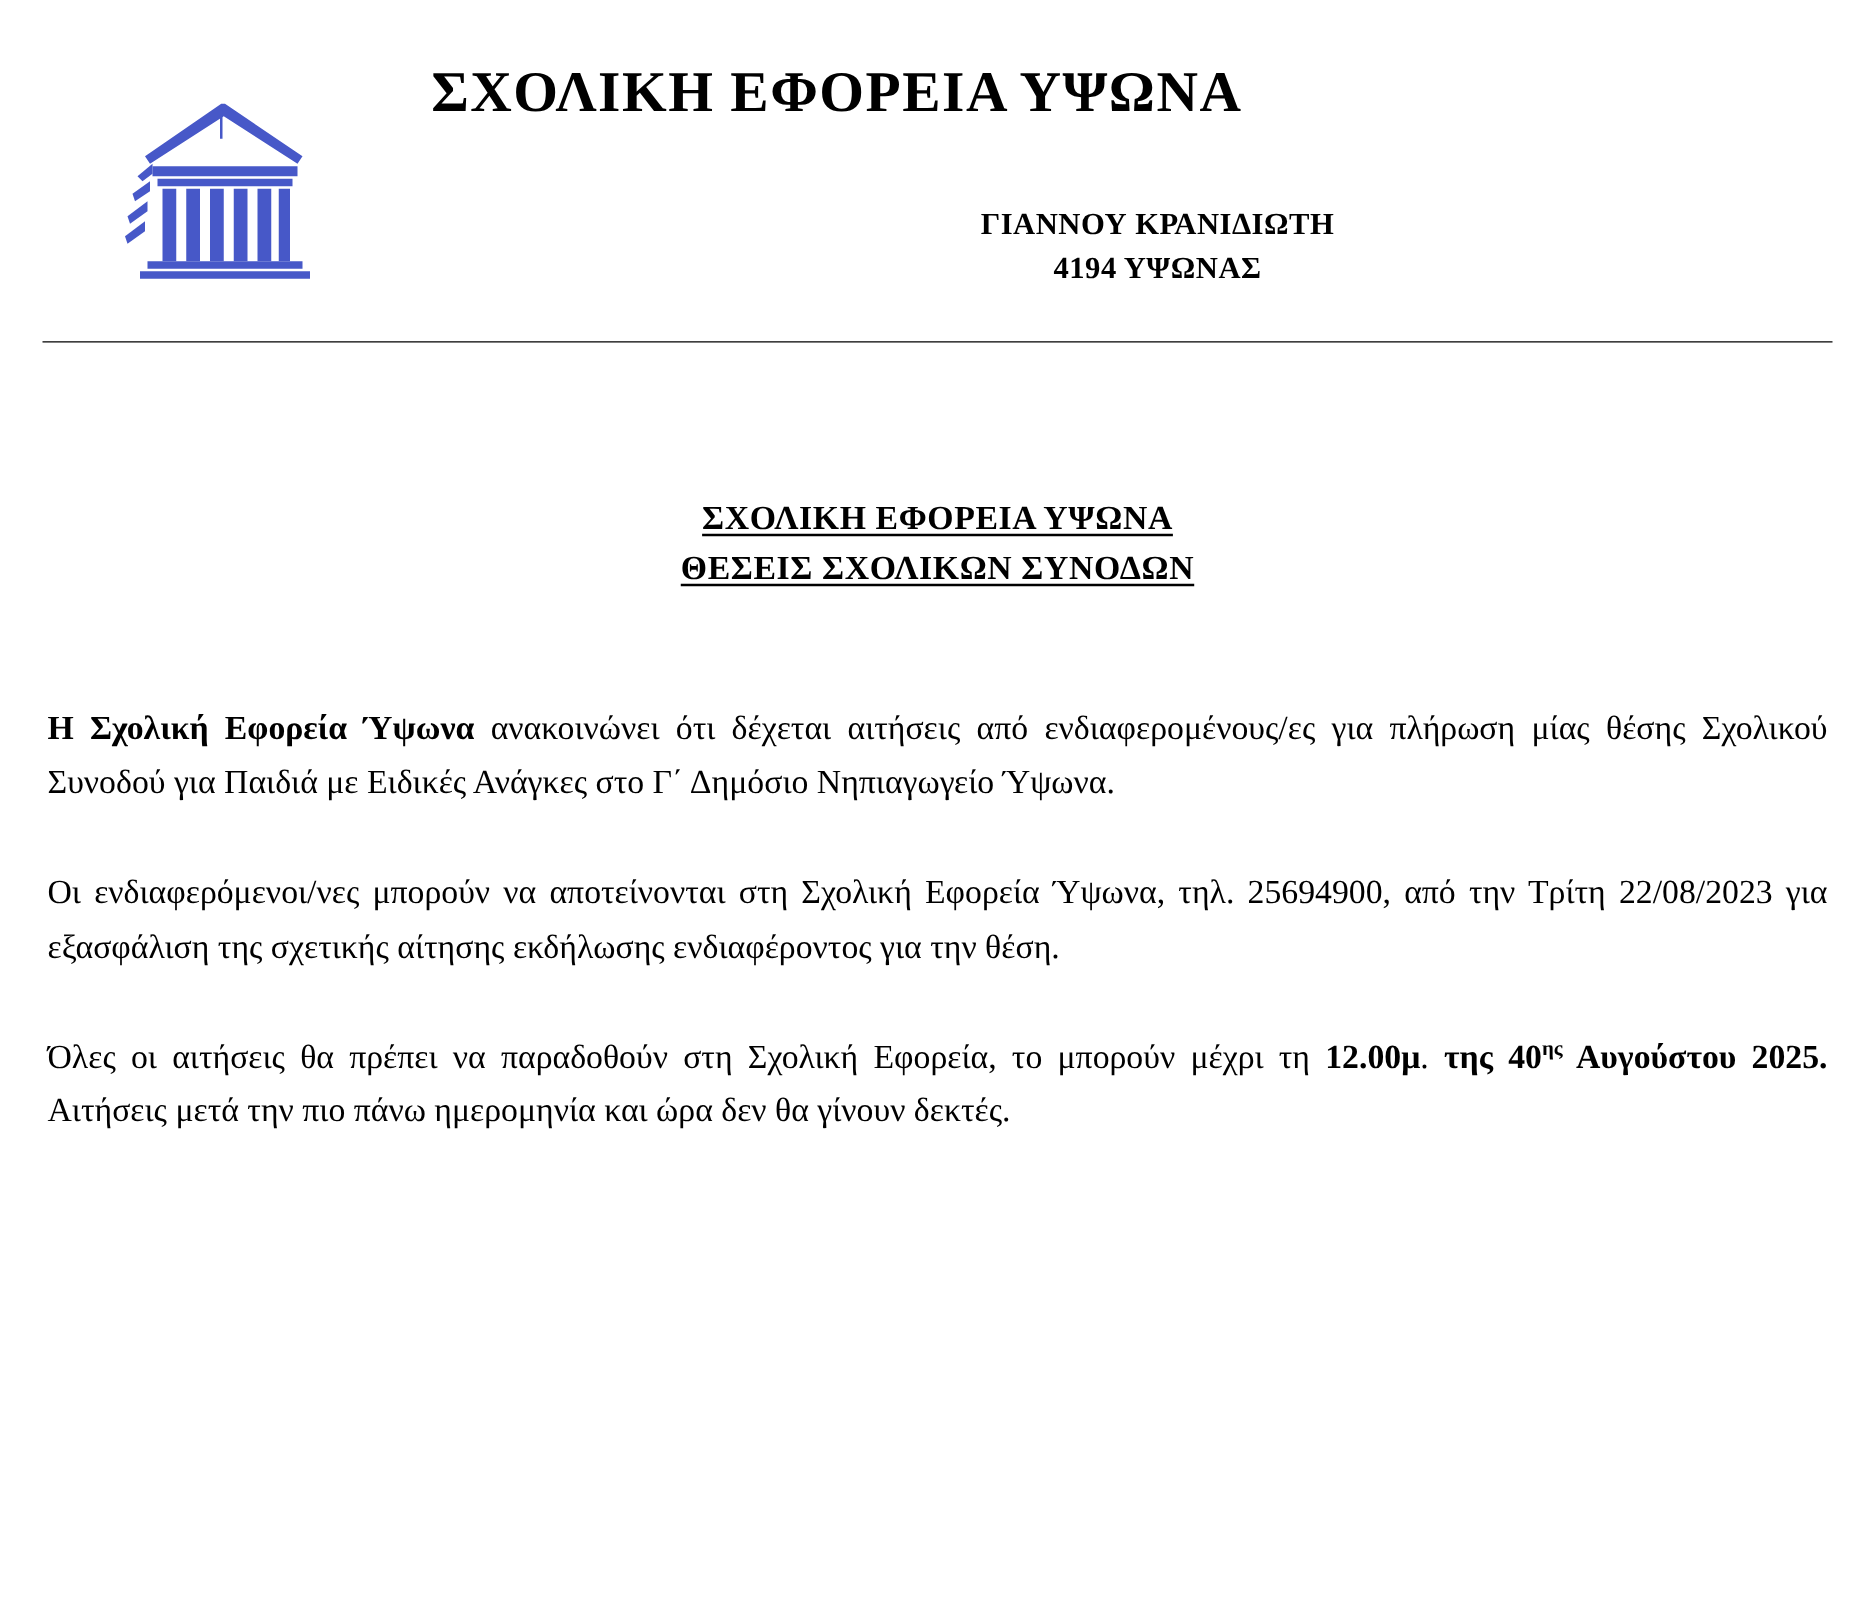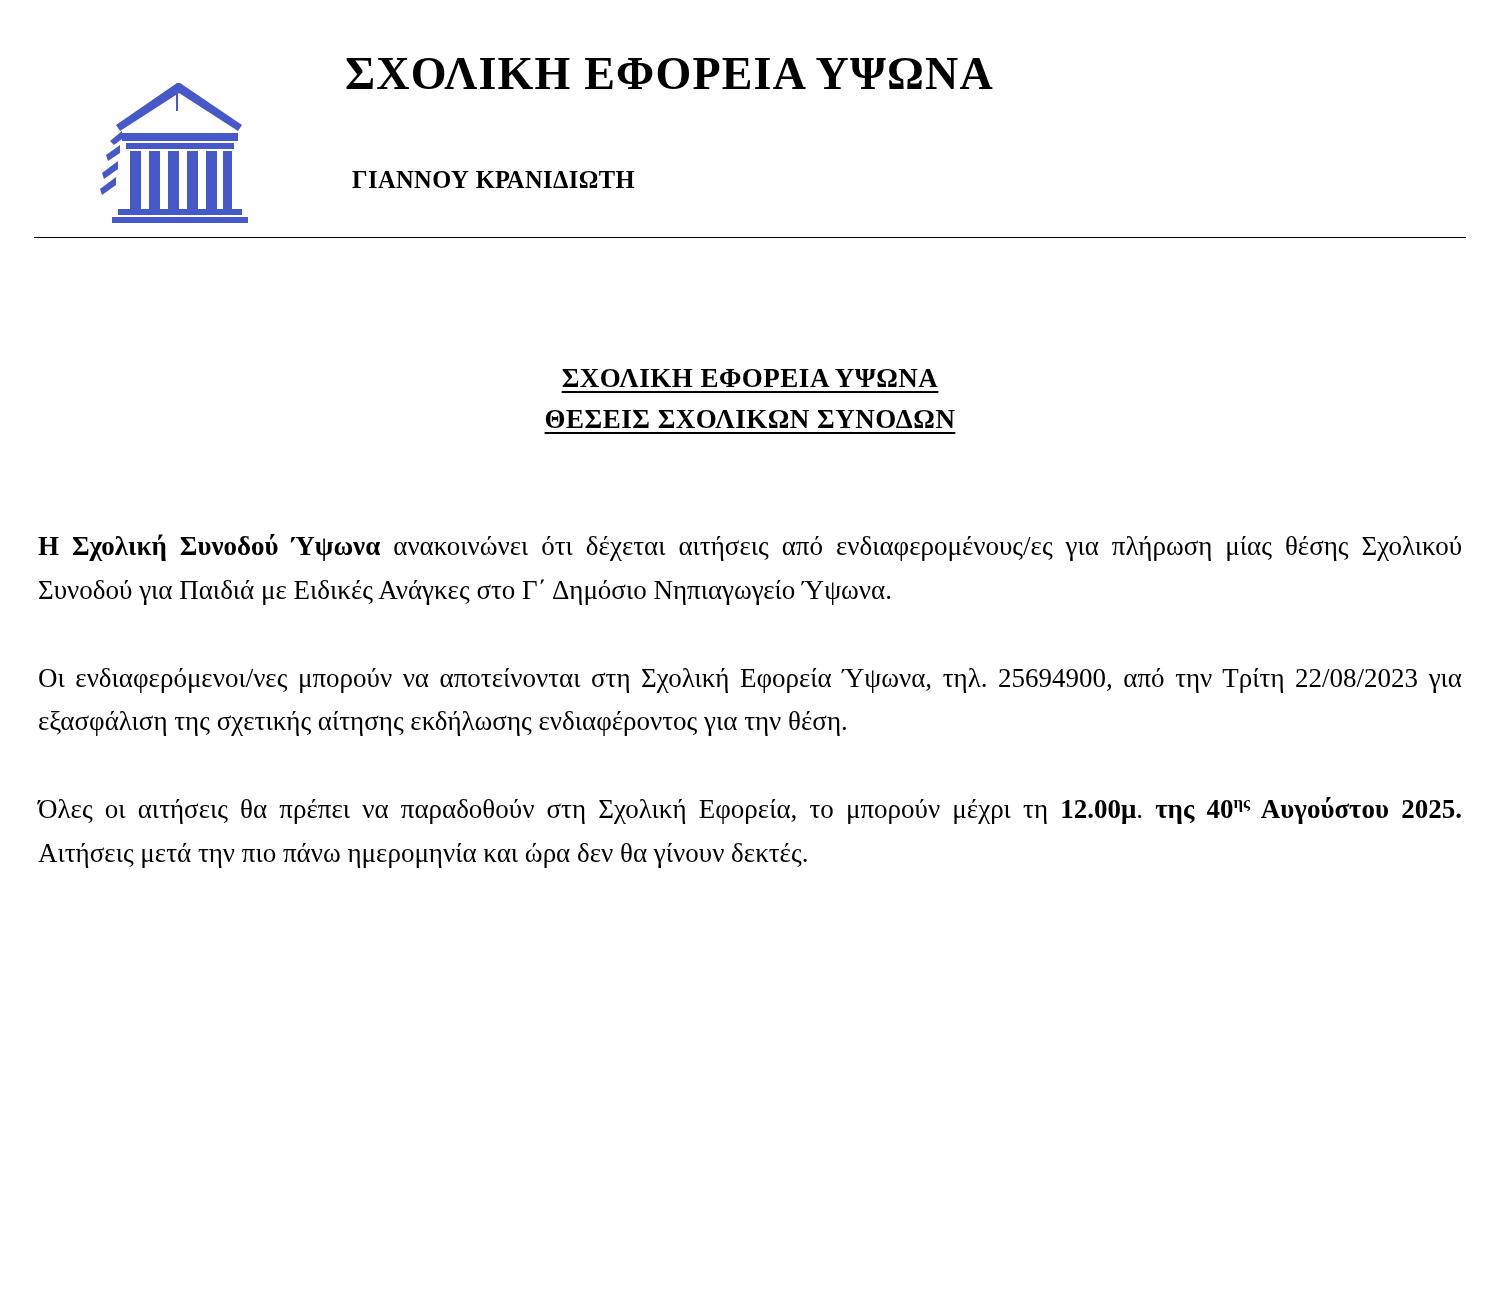--- a/index.html
+++ b/index.html
@@ -49,21 +49,21 @@
   }
 
   .addr-block {
     margin-left: 352px;
     margin-top: 62px;
     font-weight: bold;
     font-size: 24.5px;
     line-height: 1.45;
     letter-spacing: 0.4px;
   }
-  .addr-line { white-space: nowrap; }
+  .addr-line { white-space: nowrap; text-align: center; }
 
   .rule {
     margin: 40px 34px 0 34px;
     border: 0;
     border-top: 1.6px solid #000000;
     height: 0;
   }
 
   
   .doc-body {
@@ -128,33 +128,34 @@
           <path d="M14 74 L28 64 L28 72 L16 80 Z"></path>
           <path d="M8 108 L24 96 L24 104 L10 114 Z"></path>
         </g>
       </svg>
     </div>
 
     <div class="org-title">ΣΧΟΛΙΚΗ ΕΦΟΡΕΙΑ ΥΨΩΝΑ</div>
 
     <div class="addr-block">
       <div class="addr-line">ΓΙΑΝΝΟΥ ΚΡΑΝΙΔΙΩΤΗ</div>
+      <div class="addr-line">4194 ΥΨΩΝΑΣ</div>
     </div>
 
     <hr class="rule">
   </header>
 
   <main class="doc-body">
 
     <div class="doc-heading">
       <div><span class="hl">ΣΧΟΛΙΚΗ  ΕΦΟΡΕΙΑ ΥΨΩΝΑ</span></div>
       <div><span class="hl">ΘΕΣΕΙΣ ΣΧΟΛΙΚΩΝ ΣΥΝΟΔΩΝ</span></div>
     </div>
 
-    <p class="para first"><span class="b">Η Σχολική Συνοδού Ύψωνα</span><span> ανακοινώνει ότι δέχεται αιτήσεις από ενδιαφερομένους/ες για πλήρωση μίας θέσης Σχολικού Συνοδού για Παιδιά με Ειδικές Ανάγκες στο Γ΄ Δημόσιο Νηπιαγωγείο Ύψωνα.</span></p>
+    <p class="para first"><span class="b">Η Σχολική Εφορεία Ύψωνα</span><span> ανακοινώνει ότι δέχεται αιτήσεις από ενδιαφερομένους/ες για πλήρωση μίας θέσης Σχολικού Συνοδού για Παιδιά με Ειδικές Ανάγκες στο Γ΄ Δημόσιο Νηπιαγωγείο Ύψωνα.</span></p>
 
     <p class="para gap">Οι ενδιαφερόμενοι/νες μπορούν να αποτείνονται στη Σχολική Εφορεία Ύψωνα, τηλ. 25694900, από την Τρίτη 22/08/2023 για εξασφάλιση της σχετικής αίτησης εκδήλωσης ενδιαφέροντος για την θέση.</p>
 
     <p class="para gap"><span>Όλες οι αιτήσεις θα πρέπει να παραδοθούν στη Σχολική Εφορεία, το μπορούν μέχρι τη </span><span class="b">12.00μ</span><span>. </span><span class="b"><span>της 40</span><sup>ης</sup><span> Αυγούστου 2025.</span></span><span>  Αιτήσεις μετά την πιο πάνω ημερομηνία και ώρα δεν θα γίνουν δεκτές.</span></p>
 
 
   </main>
 </div>
 
 </body></html>

